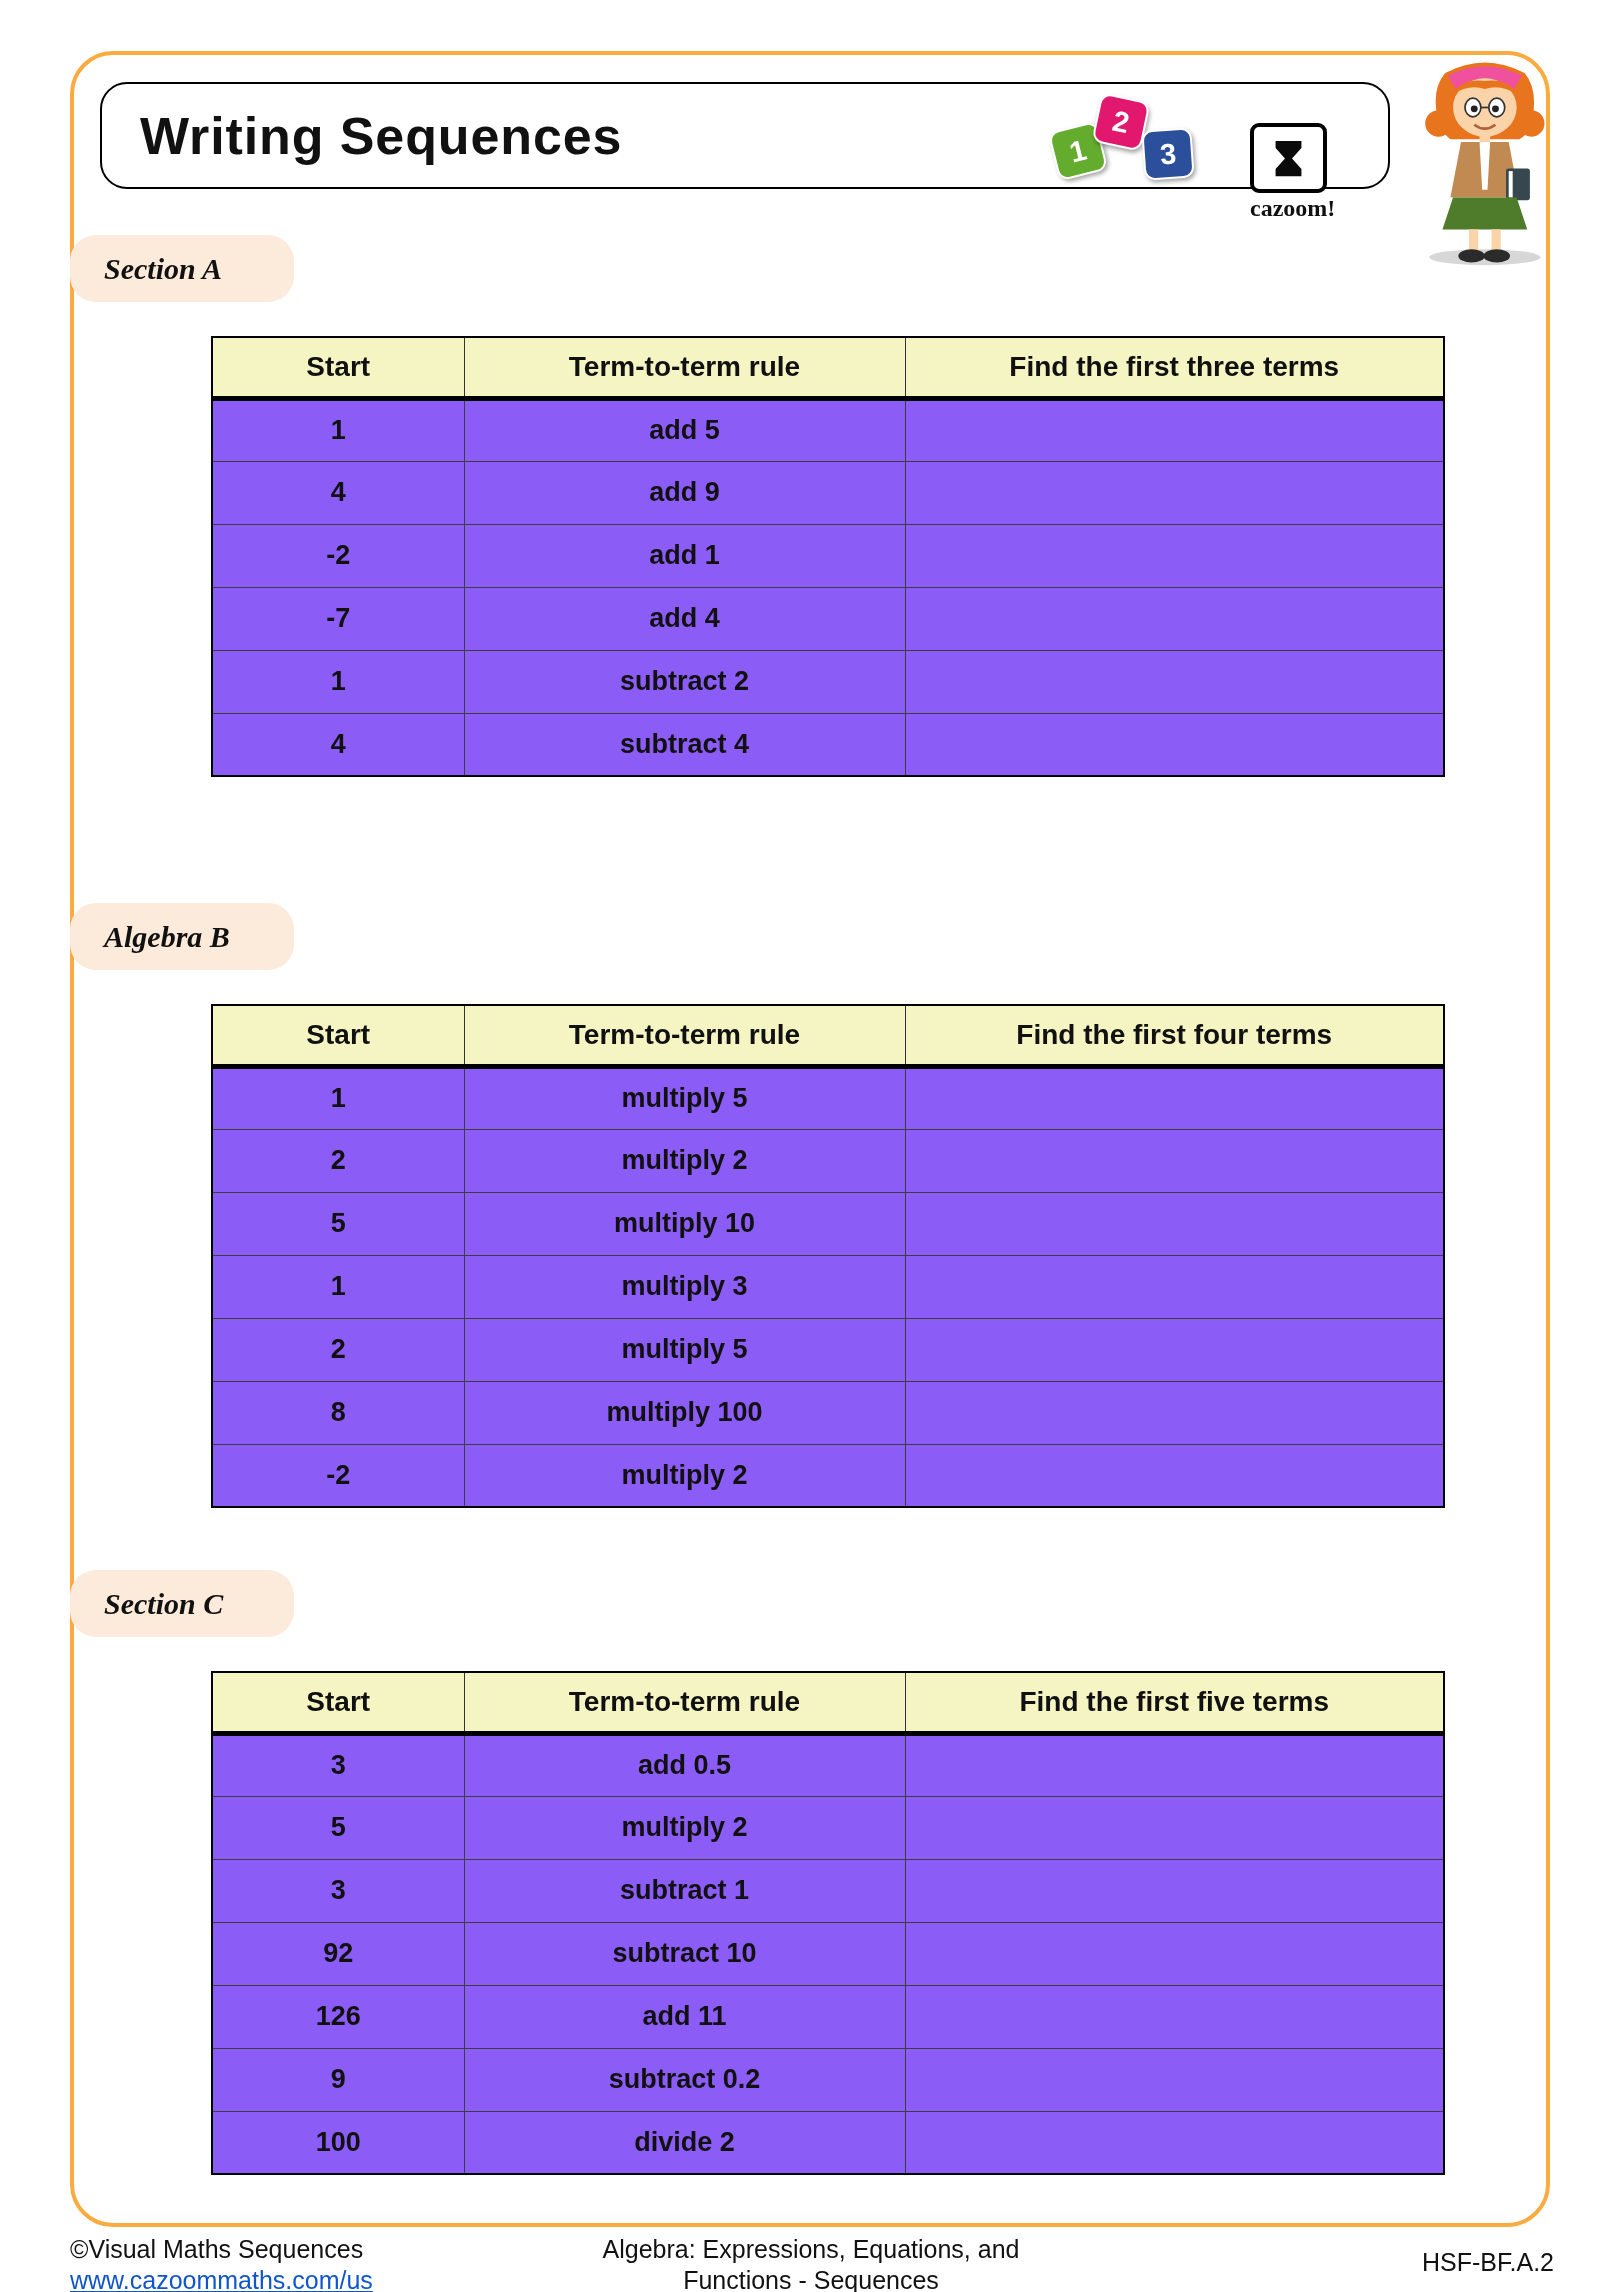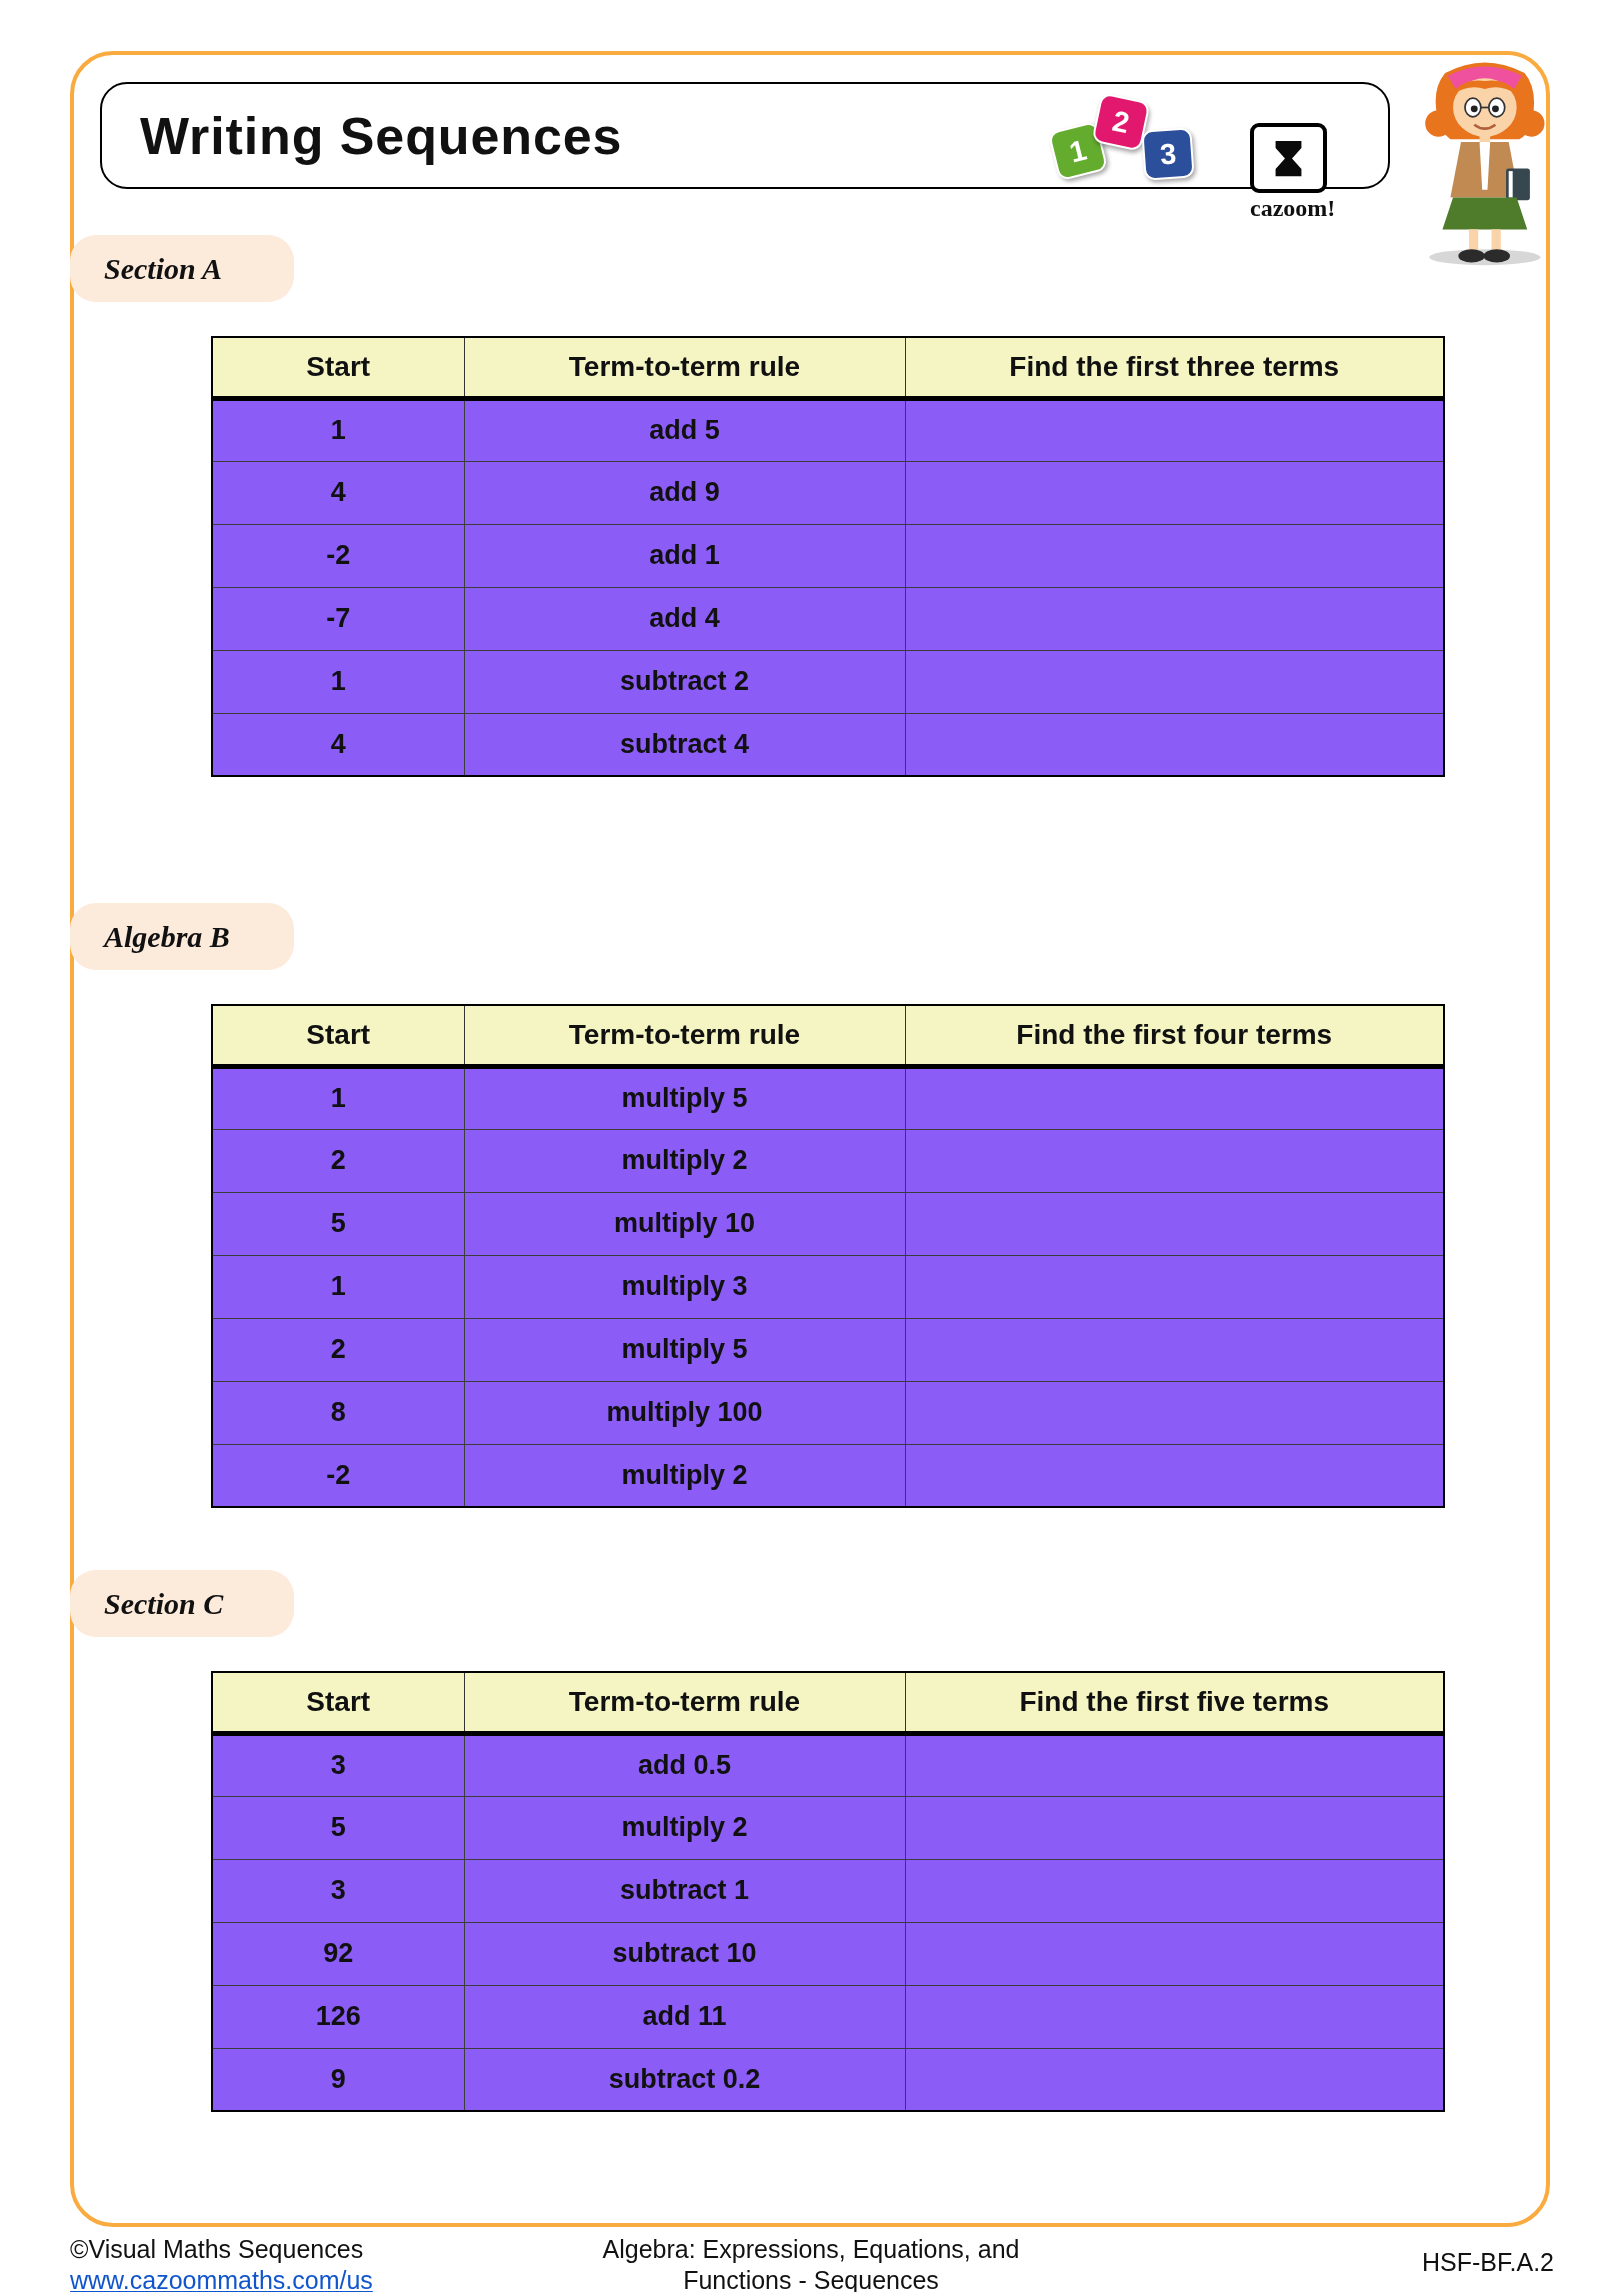--- a/index.html
+++ b/index.html
@@ -298,20 +298,25 @@
         <tr>
           <td>126</td>
           <td>add 11</td>
           <td></td>
         </tr>
         <tr>
           <td>9</td>
           <td>subtract 0.2</td>
           <td></td>
         </tr>
+        <tr>
+          <td>100</td>
+          <td>divide 2</td>
+          <td></td>
+        </tr>
       </tbody>
   </table>
 </div>
 
 <div class="footer">
   <div class="footer-left">
     <div>©Visual Maths Sequences</div>
     <a class="link" href="#">www.cazoommaths.com/us</a>
   </div>
   <div class="footer-center">

